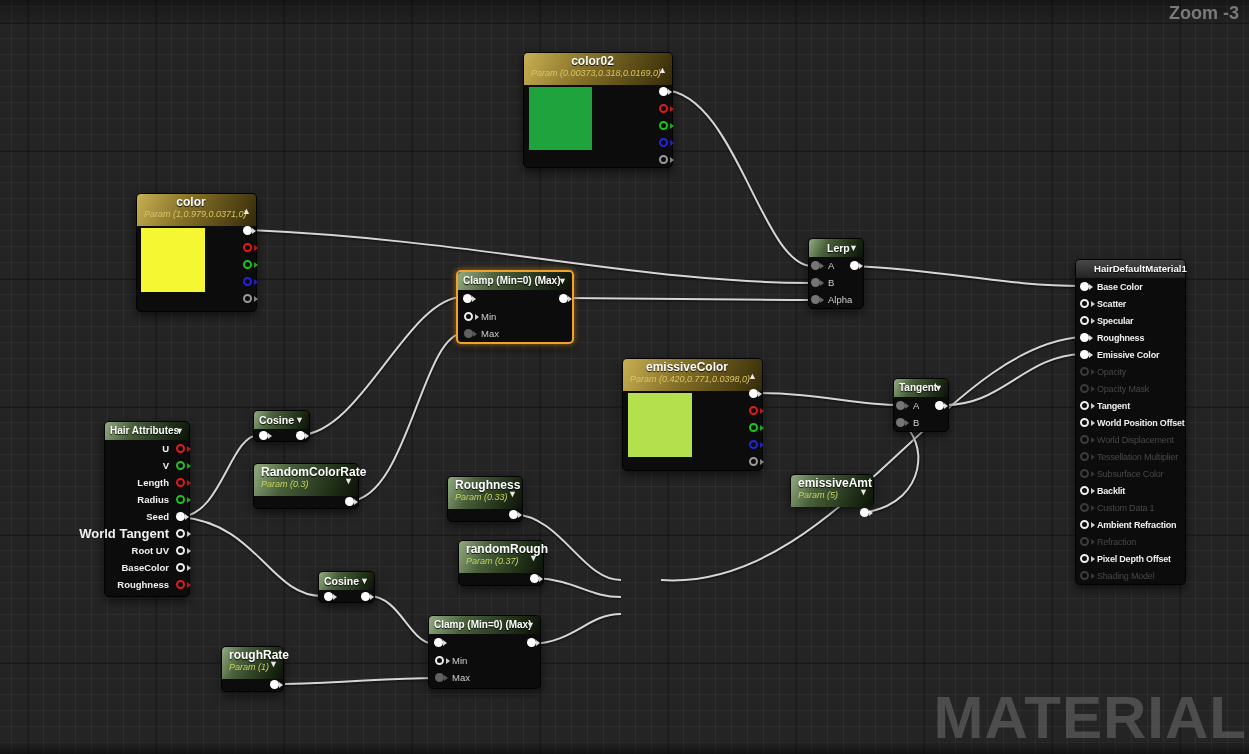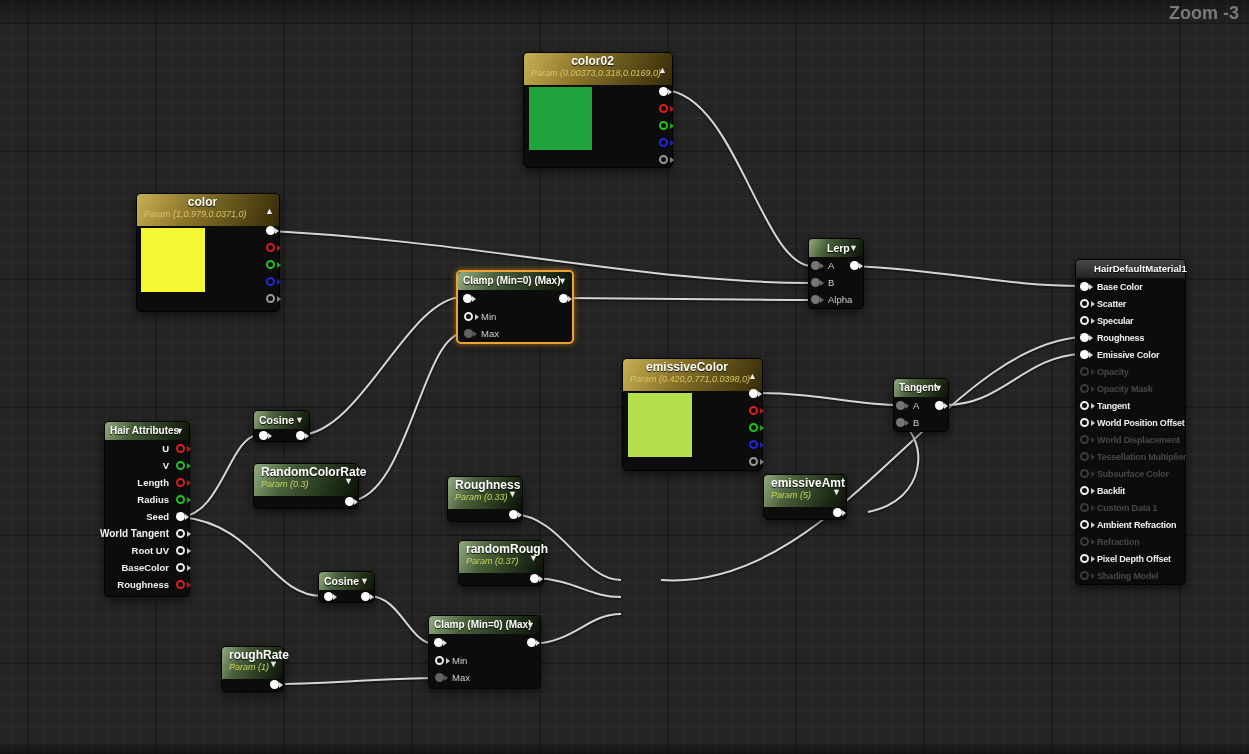--- a/index.html
+++ b/index.html
@@ -32,21 +32,21 @@
   .dark{background:linear-gradient(to bottom,#474747,#232323);}
   .gold .s{color:#d9c468;}
   .green .s{color:#c8d45c;}
   .caret{position:absolute;right:5px;top:50%;margin-top:-6px;font-size:9px;color:#e9e9e9;line-height:12px;}
   .hd2 .caret{margin-top:-5px;}
   .row{height:17px;display:flex;align-items:center;font-size:9.5px;color:#cfcfcf;padding:0 4px;position:relative;}
   .row.rj{justify-content:flex-end;}
   .row .lbl{margin-left:8px;white-space:nowrap;}
   .row .lblr{margin-right:7px;white-space:nowrap;}
   .row.bold,.row.bold .lbl,.row.bold .lblr{font-weight:bold;color:#f0f0f0;}
-  .row.dim,.row.dim .lbl{color:#474747;font-weight:bold;}
+  .row.dim,.row.dim .lbl{color:#474747;font-weight:normal;}
   .p{position:relative;display:inline-block;width:9px;height:9px;border-radius:50%;box-sizing:border-box;flex:0 0 9px;z-index:3;}
   .p::after{content:"";position:absolute;left:9px;top:50%;margin-top:-3px;width:0;height:0;
     border-top:3px solid transparent;border-bottom:3px solid transparent;border-left:4px solid currentColor;opacity:.85;}
   .p.f{background:#fff;color:#fff;}
   .p.fg{background:#757575;color:#757575;}
   .p.fd{background:#616161;color:#616161;}
   .p.w{border:2px solid #ededed;color:#ededed;}
   .p.r{border:2px solid #e01b1b;color:#e01b1b;}
   .p.g{border:2px solid #1ec41e;color:#1ec41e;}
   .p.b{border:2px solid #2525dd;color:#2525dd;}
@@ -56,20 +56,21 @@
   .swatch{position:absolute;z-index:3;}
   .mlabel{font-size:9px;letter-spacing:-0.2px;}
 </style>
 </head>
 <body>
 
 <div class="canvas">
   <div class="shade-top"></div>
   <div class="shade-bottom"></div>
   <div class="zoomlbl">Zoom -3</div>
+  <div class="watermark">MATERIAL</div>
 
   <svg class="wires" width="1249" height="754">
     <path d="M664,90 C735,93 762,266 812,266"></path>
     <path d="M248,230 C480,240 640,283 812,283"></path>
     <path d="M565,298 C660,298 735,300 812,300"></path>
     <path d="M301,435 C362,432 408,297 463,297"></path>
     <path d="M350,501 C408,498 422,333 464,333"></path>
     <path d="M181,517 C222,514 230,435 259,435"></path>
     <path d="M181,517 C258,524 270,596 322,596"></path>
     <path d="M369,596 C400,596 410,644 434,644"></path>
@@ -91,21 +92,21 @@
       <span class="caret">▲</span>
     </div>
     <div class="swatch" style="left: 5px; top: 34px; width: 63px; height: 63px; background-color: rgb(31, 163, 60);"></div>
     <span class="p f pa" style="right:4px;top:34px"></span>
     <span class="p r pa" style="right:4px;top:51px"></span>
     <span class="p g pa" style="right:4px;top:68px"></span>
     <span class="p b pa" style="right:4px;top:85px"></span>
     <span class="p gr pa" style="right:4px;top:102px"></span>
   </div>
 
-  <div class="n" style="left:136px;top:193px;width:144px;height:119px">
+  <div class="n" style="left:136px;top:193px;width:121px;height:119px">
     <div class="hd2 gold">
       <span class="t">color</span>
       <span class="s">Param (1,0.979,0.0371,0)</span>
       <span class="caret">▲</span>
     </div>
     <div class="swatch" style="left: 4px; top: 34px; width: 64px; height: 64px; background-color: rgb(246, 247, 51);"></div>
     <span class="p f pa" style="right:4px;top:32px"></span>
     <span class="p r pa" style="right:4px;top:49px"></span>
     <span class="p g pa" style="right:4px;top:66px"></span>
     <span class="p b pa" style="right:4px;top:83px"></span>
@@ -144,21 +145,21 @@
         <span class="p r"></span>
       </div>
     <div class="row rj bold">
         <span class="lblr">Radius</span>
         <span class="p g"></span>
       </div>
     <div class="row rj bold">
         <span class="lblr">Seed</span>
         <span class="p f"></span>
       </div>
-    <div class="row rj bold" style="font-size:10px">
+    <div class="row rj bold" style="font-size:13px">
         <span class="lblr">World Tangent</span>
         <span class="p w"></span>
       </div>
     <div class="row rj bold">
         <span class="lblr">Root UV</span>
         <span class="p w"></span>
       </div>
     <div class="row rj bold">
         <span class="lblr">BaseColor</span>
         <span class="p w"></span>
@@ -251,21 +252,21 @@
         <span class="p fg"></span>
         <span class="lbl">A</span>
       </div>
     <div class="row" style="padding-left:2px">
         <span class="p fg"></span>
         <span class="lbl">B</span>
       </div>
     <span class="p f pa" style="right:4px;top:22px"></span>
   </div>
 
-  <div class="n" style="left:763px;top:474px;width:84px;height:46px">
+  <div class="n" style="left:790px;top:474px;width:84px;height:32px">
     <div class="hd2 green">
       <span class="t">emissiveAmt</span>
       <span class="s">Param (5)</span>
       <span class="caret">▼</span>
     </div>
     <span class="p f pa" style="right:4px;top:33px"></span>
   </div>
 
   <div class="n" style="left:318px;top:571px;width:57px;height:32px">
     <div class="hd green" style="padding-left:5px">

